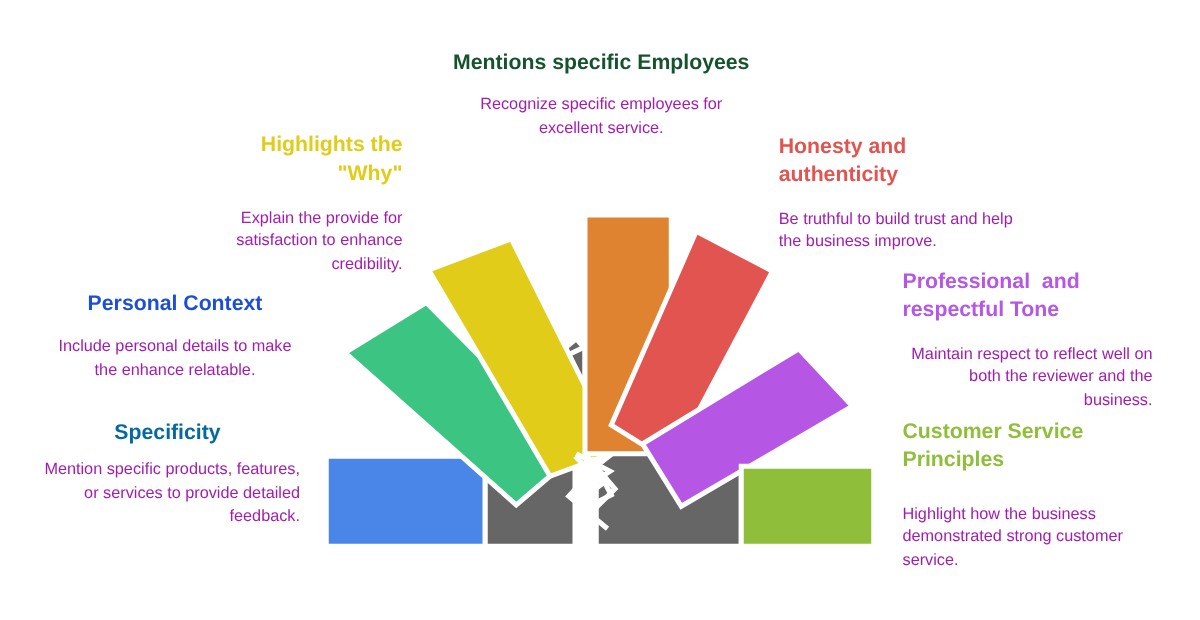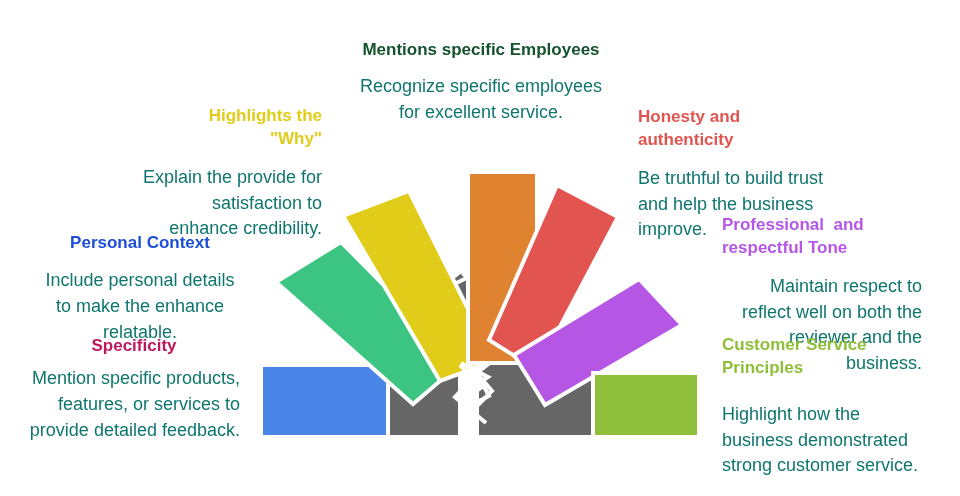--- a/index.html
+++ b/index.html
@@ -28,36 +28,36 @@
     position: absolute;
   }
   .item-title {
     font-size: 17px;
     font-weight: bold;
     line-height: 1.38;
     margin: 0 0 9px 0;
     white-space: pre-wrap;
   }
   .item-desc {
-    font-size: 18px;
+    font-size: 13px;
     line-height: 1.43;
-    color: #0f766e;
+    color: #a21caf;
     margin: 0;
     white-space: pre-wrap;
   }
   .align-left  { text-align: left; }
   .align-right { text-align: right; }
   .align-center{ text-align: center; }
 
   
   #blk-employees   { left: 358px; top: 38px;  width: 246px; }
   #blk-why         { left: 138px; top: 104px; width: 184px; }
   #blk-personal    { left: 42px;  top: 231px; width: 196px; }
   #blk-specificity { left: 28px;  top: 334px; width: 212px; }
-  #blk-honesty     { left: 638px; top: 105px; width: 196px; }
+  #blk-honesty     { left: 623px; top: 105px; width: 196px; }
   #blk-tone        { left: 722px; top: 213px; width: 200px; }
   #blk-principles  { left: 722px; top: 333px; width: 204px; }
 
   #blk-employees .item-desc { margin-top: 13px; }
   #blk-why .item-desc       { margin-top: 14px; }
   #blk-personal .item-desc  { margin-top: 14px; }
   #blk-specificity .item-desc { margin-top: 4px; }
   #blk-honesty .item-desc   { margin-top: 14px; }
   #blk-tone .item-desc      { margin-top: 14px; text-align: right; }
   #blk-principles .item-desc{ margin-top: 22px; }
@@ -108,21 +108,21 @@
 "Why"</p>
     <p class="item-desc">Explain the provide for satisfaction to enhance credibility.</p>
   </div>
 
   <div class="item align-center" id="blk-personal">
     <p class="item-title" style="color: #1d4ed8;">Personal Context</p>
     <p class="item-desc">Include personal details to make the enhance relatable.</p>
   </div>
 
   <div class="item align-right" id="blk-specificity">
-    <p class="item-title align-center" style="color: #be185d;">Specificity</p>
+    <p class="item-title align-center" style="color: #0369a1;">Specificity</p>
     <p class="item-desc">Mention specific products, features, or services to provide detailed feedback.</p>
   </div>
 
   <div class="item align-left" id="blk-honesty">
     <p class="item-title" style="color: rgb(226, 84, 80);">Honesty and authenticity</p>
     <p class="item-desc">Be truthful to build trust and help the business improve.</p>
   </div>
 
   <div class="item align-left" id="blk-tone">
     <p class="item-title" style="color: rgb(182, 86, 228);">Professional  and respectful Tone</p>

